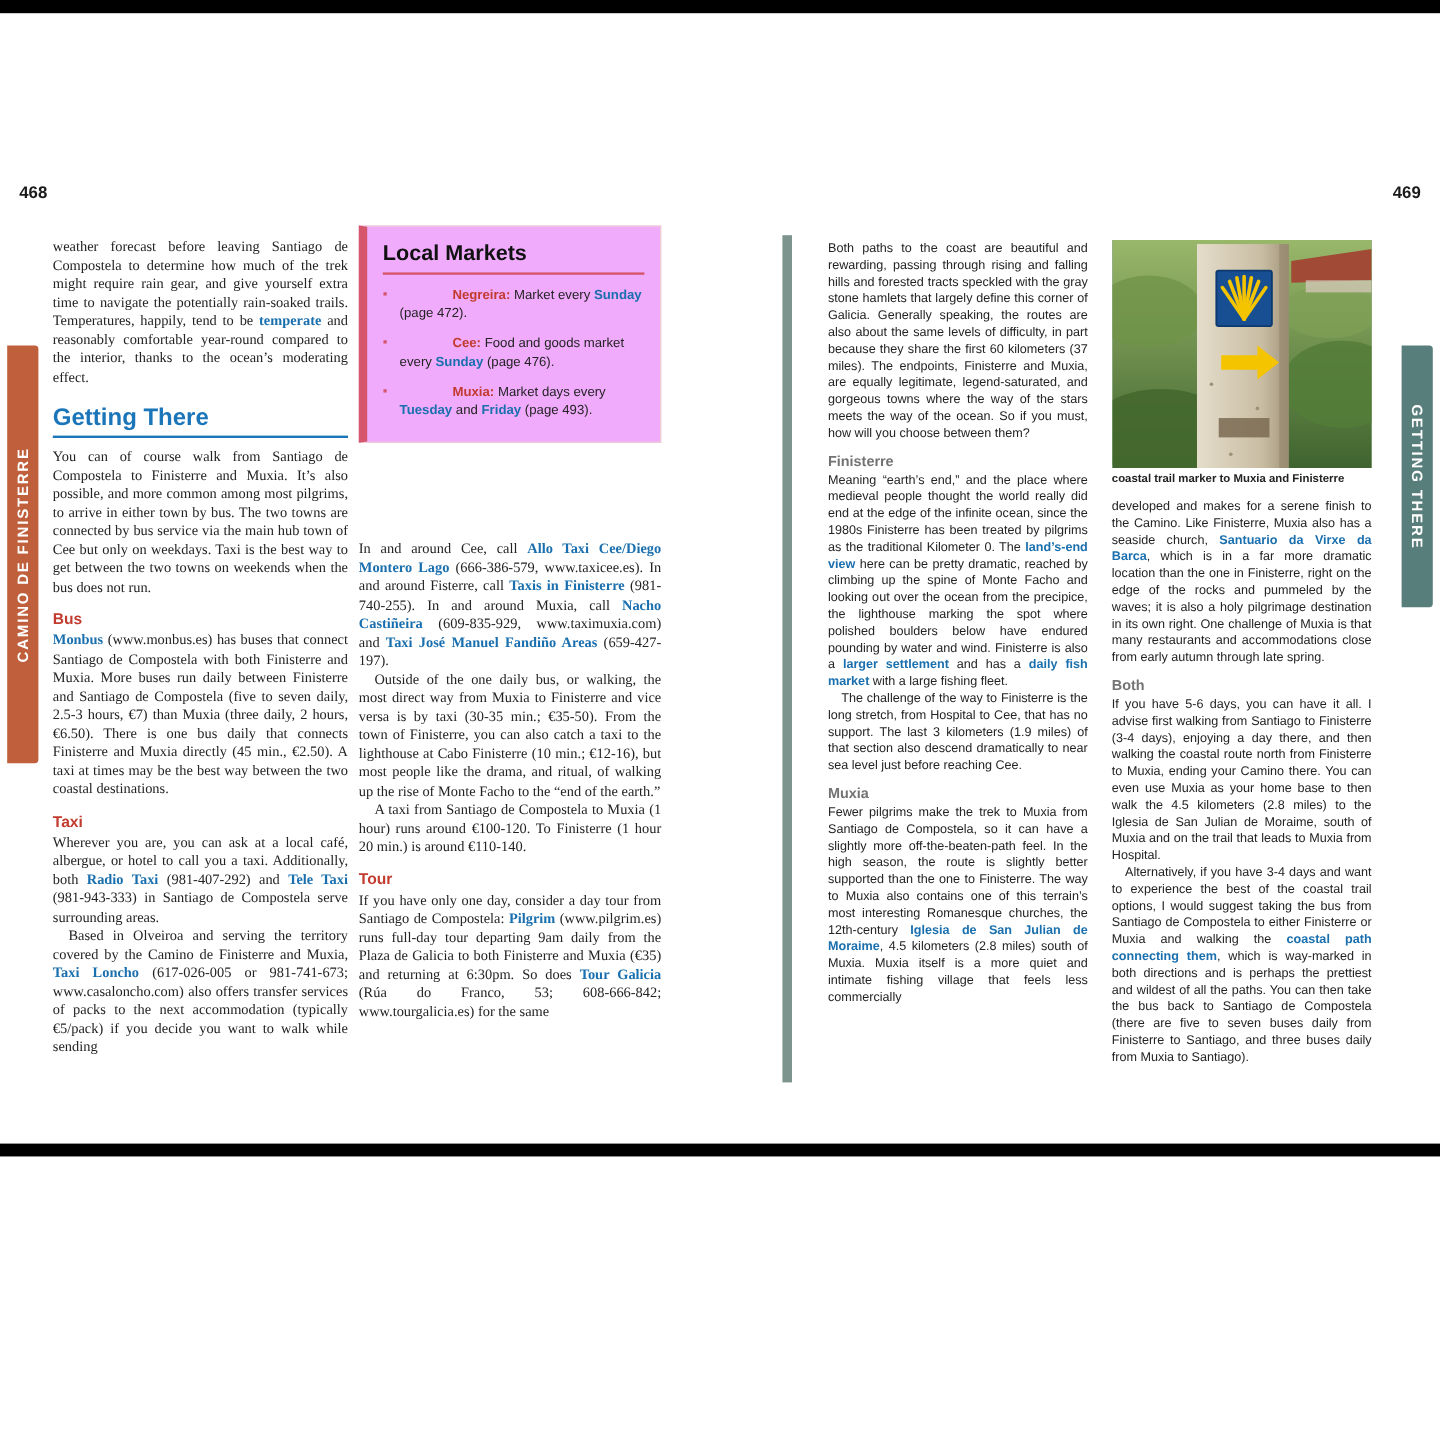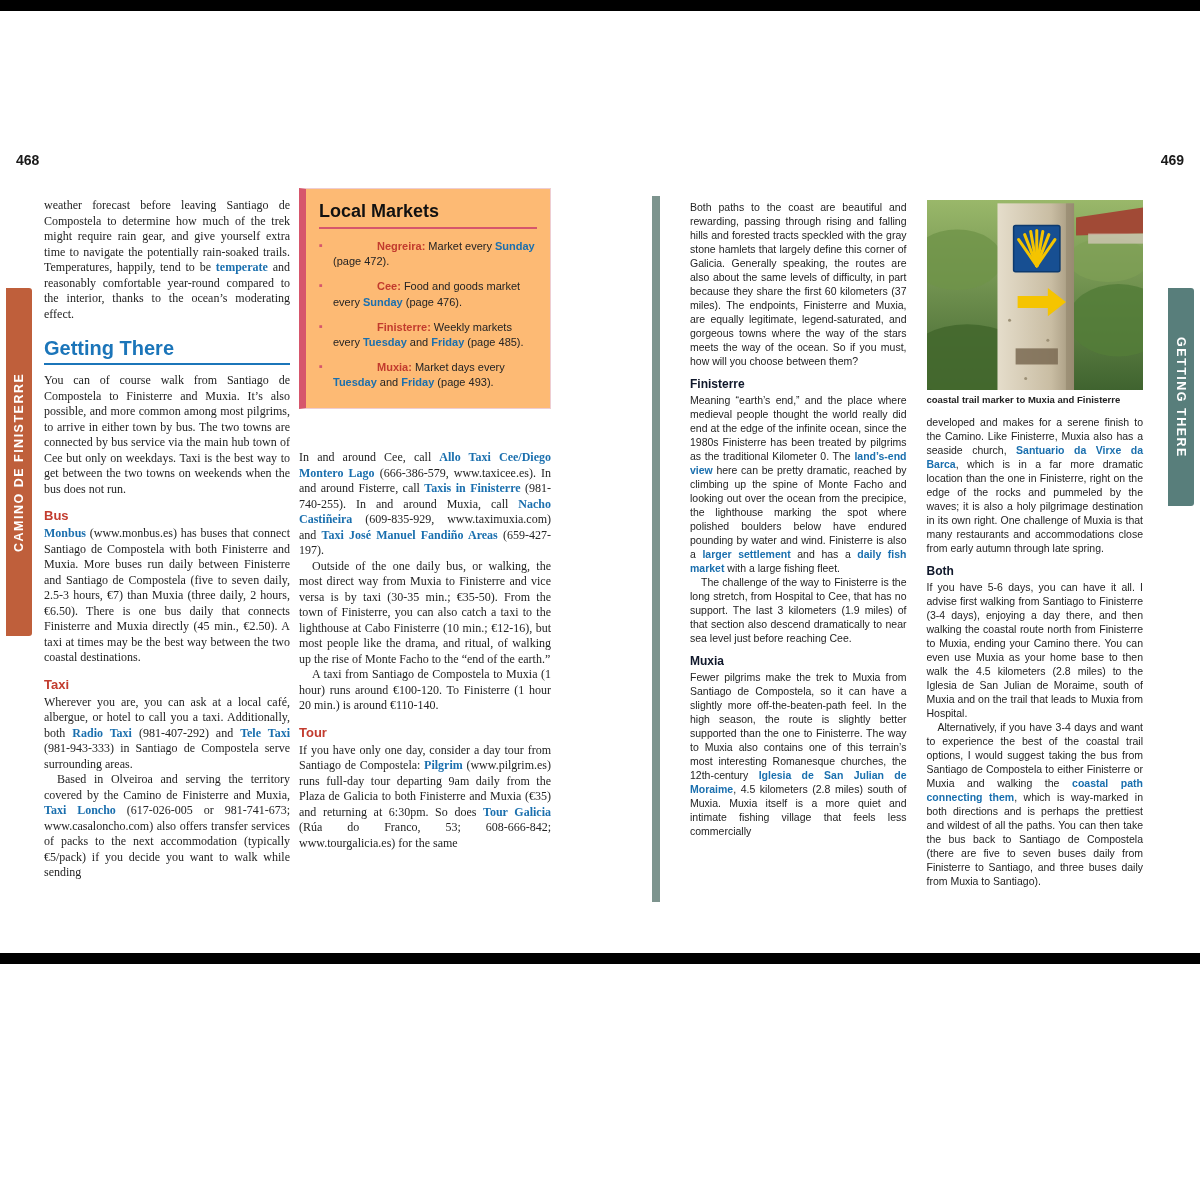--- a/index.html
+++ b/index.html
@@ -27,37 +27,37 @@
 
   h1.h-blue{font:bold 20px "Liberation Sans", sans-serif;color:#1b75b9;
             border-bottom:2px solid #1b75b9;padding-bottom:3px;margin:15px 0 8px 0;}
   h3.h-red{font:bold 13px "Liberation Sans", sans-serif;color:#c23b2e;margin:11px 0 3px 0;}
 
   .c-blue{color:#1a6fae;font-weight:bold;}
   .c-red{color:#c23b2e;font-weight:bold;padding-left:44px;}
 
   
   .markets-box{position:absolute;left:299px;top:188px;width:252px;box-sizing:border-box;
-               background:#fdba74;border:1px solid #eecdd2;border-left:7px solid #d6566c;
+               background:#f0abfc;border:1px solid #eecdd2;border-left:7px solid #d6566c;
                padding:12px 13px 8px 13px;}
   .markets-box h2{font:bold 18px "Liberation Sans", sans-serif;color:#111;margin:0 0 10px 0;
                   border-bottom:2px solid #d6566c;padding-bottom:5px;}
   .mk-items p{font-family:"Liberation Sans", sans-serif;font-size:11px;line-height:1.38;
               margin:0 0 10px 0;padding-left:14px;position:relative;text-align:left;text-indent:0;}
   .mk-items p::before{content:"▪";color:#d6566c;position:absolute;left:0;top:-1px;}
 
   
   .feature-box{position:absolute;left:652px;top:196px;width:497px;box-sizing:border-box;
                border-left:8px solid #7d948e;padding:4px 6px 14px 30px;background:#fff;}
   .feature-box h2{font:bold 19px "Liberation Sans", sans-serif;color:#111;margin:0 0 10px 0;
                   display:inline-block;border-bottom:2px solid #7d948e;padding-bottom:4px;}
   .box-cols{display:flex;gap:20px;}
   .bcol{flex:1;min-width:0;font-family:"Liberation Sans", sans-serif;font-size:10.5px;line-height:14px;}
   .bcol .flow p + p{text-indent:11px;}
-  .bcol h4{font:bold 12px "Liberation Sans", sans-serif;color:#0f172a;margin:9px 0 2px 0;}
+  .bcol h4{font:bold 12px "Liberation Sans", sans-serif;color:#737373;margin:9px 0 2px 0;}
   .photo{width:100%;height:190px;overflow:hidden;background:#4e7a3a;}
   .caption{font:bold 9.5px "Liberation Sans", sans-serif;color:#222;margin:4px 0 9px 0;line-height:1.25;}
 </style>
 </head>
 <body>
 
 <div class="canvas">
   <div class="bar top"></div>
   <div class="bar bottom"></div>
 
@@ -84,21 +84,20 @@
         <p><span>Wherever you are, you can ask at a local café, albergue, or hotel to call you a taxi. Additionally, both </span><span class="c-blue">Radio Taxi</span><span> (981-407-292) and </span><span class="c-blue">Tele Taxi</span><span> (981-943-333) in Santiago de Compostela serve surrounding areas.</span></p>
         <p><span>Based in Olveiroa and serving the territory covered by the Camino de Finisterre and Muxia, </span><span class="c-blue">Taxi Loncho</span><span> (617-026-005 or 981-741-673; www.casaloncho.com) also offers transfer services of packs to the next accommodation (typically €5/pack) if you decide you want to walk while sending</span></p>
       </div>
   </div>
 
   <div class="markets-box">
     <h2>Local Markets</h2>
     <div class="mk-items">
         <p><span class="c-red">Negreira:</span><span> Market every </span><span class="c-blue">Sunday</span><span> (page 472).</span></p>
         <p><span class="c-red">Cee:</span><span> Food and goods market every </span><span class="c-blue">Sunday</span><span> (page 476).</span></p>
-        <p><span class="c-red">Finisterre:</span><span> Weekly markets every </span><span class="c-blue">Tuesday</span><span> and </span><span class="c-blue">Friday</span><span> (page 485).</span></p>
         <p><span class="c-red">Muxia:</span><span> Market days every </span><span class="c-blue">Tuesday</span><span> and </span><span class="c-blue">Friday</span><span> (page 493).</span></p>
       </div>
   </div>
 
   <div class="col col2">
     <div class="flow">
         <p><span>In and around Cee, call </span><span class="c-blue">Allo Taxi Cee/Diego Montero Lago</span><span> (666-386-579, www.taxicee.es). In and around Fisterre, call </span><span class="c-blue">Taxis in Finisterre</span><span> (981-740-255). In and around Muxia, call </span><span class="c-blue">Nacho Castiñeira</span><span> (609-835-929, www.taximuxia.com) and </span><span class="c-blue">Taxi José Manuel Fandiño Areas</span><span> (659-427-197).</span></p>
         <p><span>Outside of the one daily bus, or walking, the most direct way from Muxia to Finisterre and vice versa is by taxi (30-35 min.; €35-50). From the town of Finisterre, you can also catch a taxi to the lighthouse at Cabo Finisterre (10 min.; €12-16), but most people like the drama, and ritual, of walking up the rise of Monte Facho to the “end of the earth.”</span></p>
         <p><span>A taxi from Santiago de Compostela to Muxia (1 hour) runs around €100-120. To Finisterre (1 hour 20 min.) is around €110-140.</span></p>
       </div>

